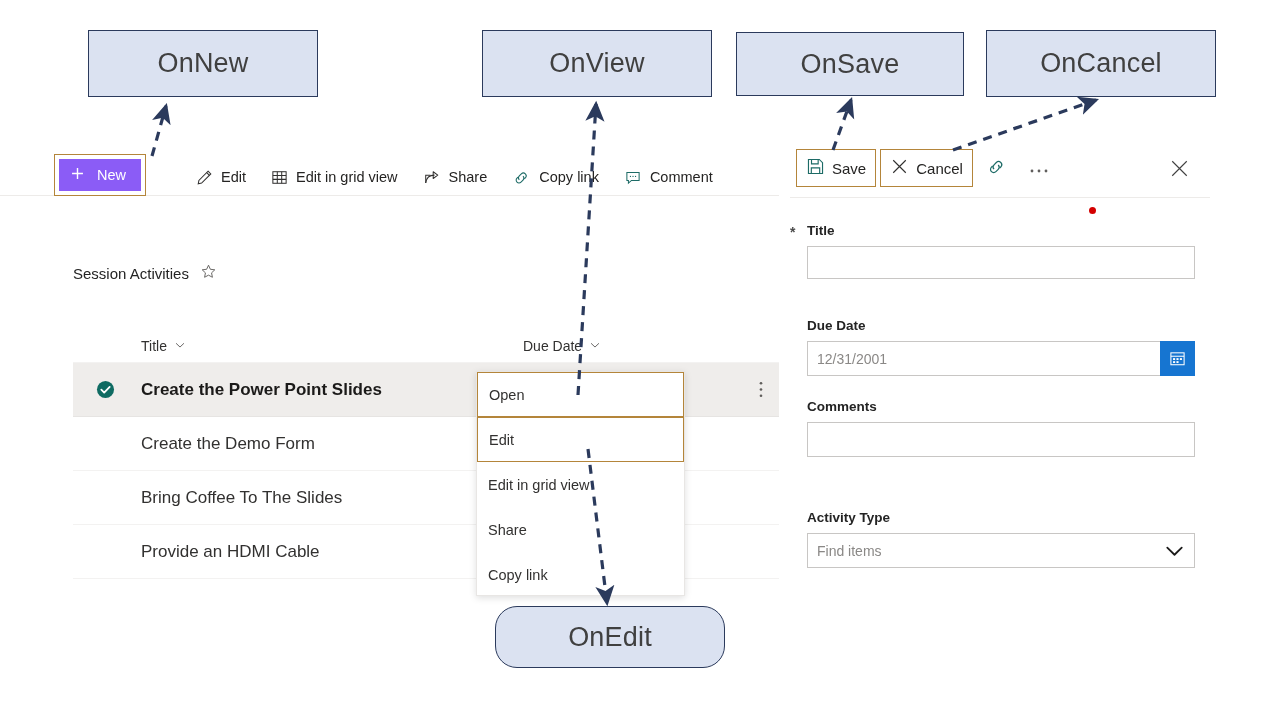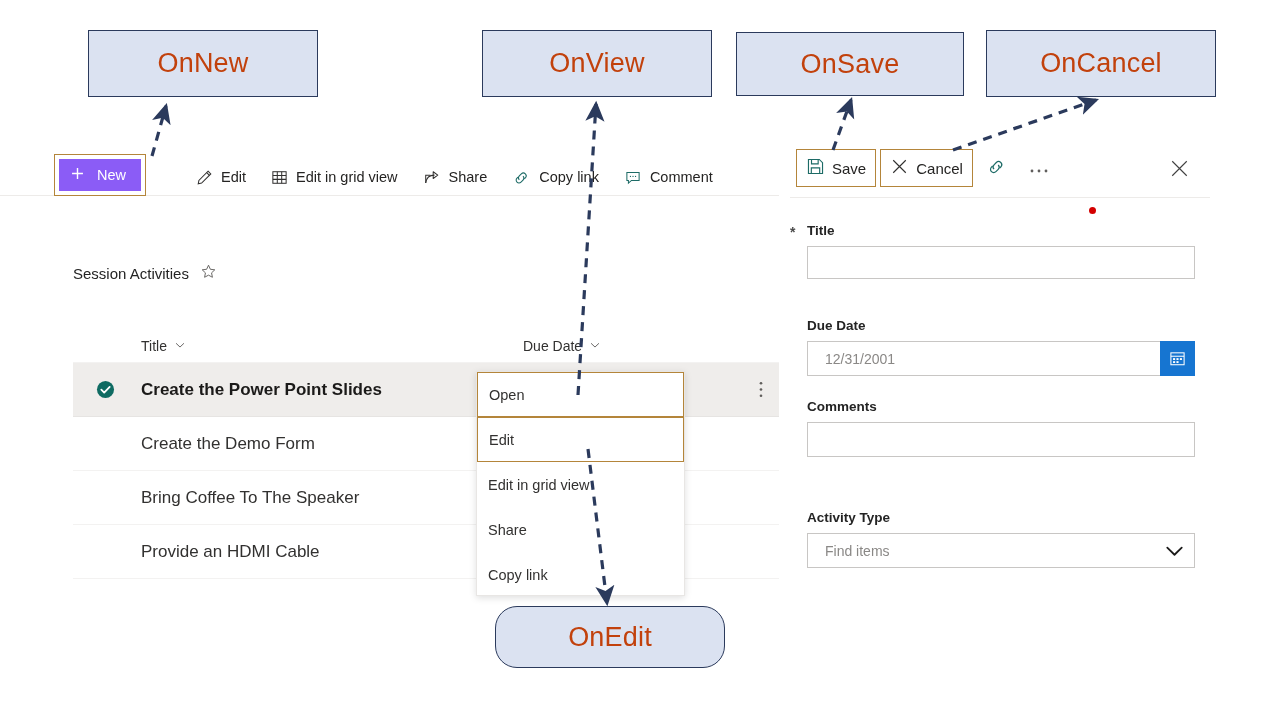--- a/index.html
+++ b/index.html
@@ -13,21 +13,21 @@
   }
   #stage{position:absolute;left:0;top:0;width:1280px;height:720px;}
 
   
   .callout{
     position:absolute;
     background:#dbe2f1;
     border:1.5px solid #2b3a5c;
     display:flex;align-items:center;justify-content:center;
     font-size:27px;
-    color:#c2410c;
+    color:#404040;
     letter-spacing:.2px;
     box-sizing:border-box;
   }
 
   
   #arrows{position:absolute;left:0;top:0;width:1280px;height:720px;pointer-events:none;}
 
   
   #list-pane{position:absolute;left:0;top:143px;width:779px;height:577px;background:#fff;}
   .cmdbar{
@@ -109,21 +109,21 @@
   .fcmd.boxed{border:1.6px solid #b4853a;}
   .fcmdrow{position:absolute;left:6px;top:6px;display:flex;align-items:center;gap:4px;}
   .close-x{position:absolute;left:372px;top:10px;width:34px;height:34px;display:flex;align-items:center;justify-content:center;color:#424242;}
   .reddot{position:absolute;left:299px;top:64px;width:7px;height:7px;border-radius:50%;background:#d40000;}
 
   .field{position:absolute;left:17px;width:388px;}
   .flabel{font-size:13.5px;color:#242424;font-weight:600;margin-bottom:8px;display:flex;align-items:center;}
   .req-star{position:absolute;left:-17px;top:1px;color:#4a4a4a;font-size:14px;}
   .fbox{
     height:33px;border:1px solid #c8c6c4;background:#fff;
-    display:flex;align-items:center;padding:0 17px;
+    display:flex;align-items:center;padding:0 9px;
     font-size:14px;color:#8a8886;box-sizing:border-box;position:relative;
   }
   .fbox.tall{height:35px;}
   .cal-btn{
     position:absolute;right:-1px;top:-1px;width:35px;height:35px;
     background:#1675d1;display:flex;align-items:center;justify-content:center;
   }
   .chev-btn{position:absolute;right:9px;top:8px;color:#1b1a19;}
   .ph{color:#8a8886;}
 </style>
@@ -246,21 +246,21 @@
     </div>
 
     <div class="grid-row">
       <div class="row-check"></div>
       <div class="row-name">Create the Demo Form</div>
       <div class="row-more"></div>
     </div>
 
     <div class="grid-row">
       <div class="row-check"></div>
-      <div class="row-name">Bring Coffee To The Speaker</div>
+      <div class="row-name">Bring Coffee To The Slides</div>
       <div class="row-more"></div>
     </div>
 
     <div class="grid-row">
       <div class="row-check"></div>
       <div class="row-name">Provide an HDMI Cable</div>
       <div class="row-more"></div>
     </div>
   </div>
 

